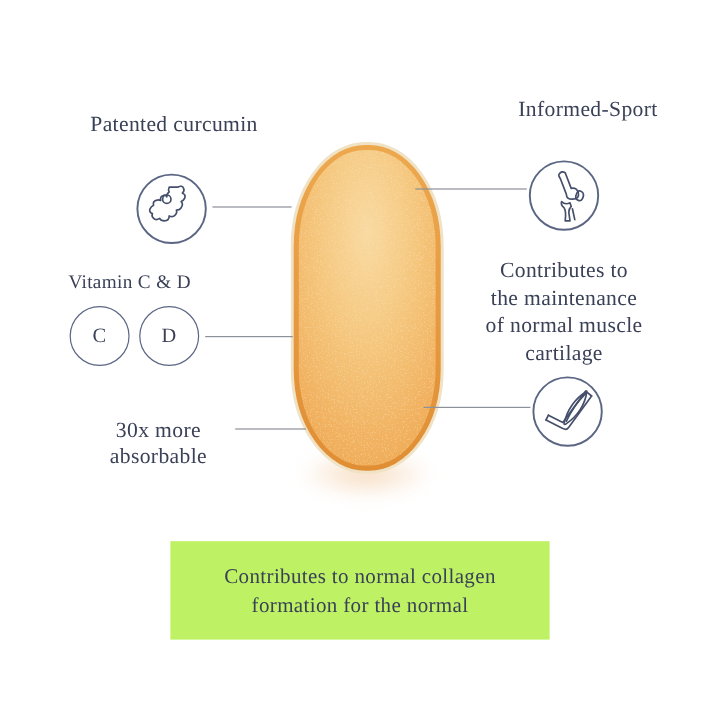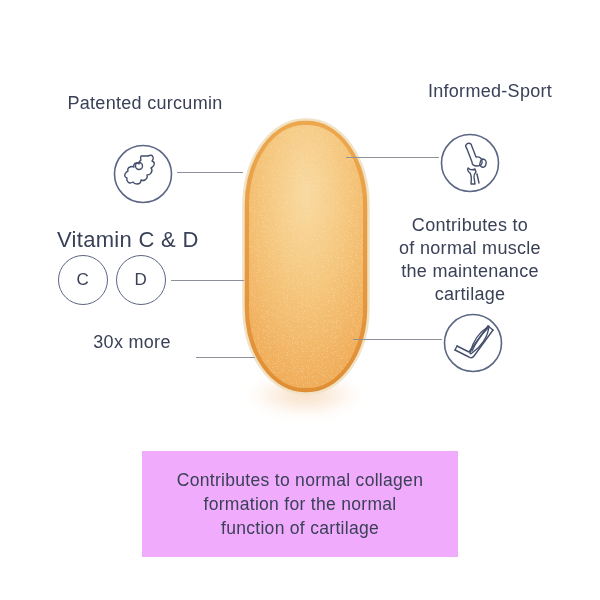--- a/index.html
+++ b/index.html
@@ -1,36 +1,36 @@
 <!DOCTYPE html>
 <html><head>
 <meta charset="utf-8">
 <style>
   html,body{margin:0;padding:0;background:#ffffff;}
   .canvas{
     position:relative;width:600px;height:600px;background:#ffffff;overflow:hidden;
-    font-family:Liberation Sans, sans-serif;color:#3a4157;
+    font-family:Liberation Serif, serif;color:#3a4157;
   }
   .label{position:absolute;text-align:center;font-size:18px;line-height:23px;
          font-weight:500;letter-spacing:.3px;color:#3a4157;}
   .label .ln{display:block;}
   .connector{position:absolute;height:1.3px;background:#8d9199;}
   .icon-circle{position:absolute;width:60px;height:60px;}
   .badge{
     position:absolute;width:50px;height:50px;border:1.4px solid #5b6584;border-radius:50%;
     display:flex;align-items:center;justify-content:center;font-size:17px;letter-spacing:.5px;
     color:#3a4157;box-sizing:border-box;font-weight:500;
   }
-  .vit-label{position:absolute;left:57px;top:227px;font-size:22px;font-weight:500;letter-spacing:.3px;}
+  .vit-label{position:absolute;left:57px;top:227px;font-size:16px;font-weight:500;letter-spacing:.3px;}
   .pill-wrap{position:absolute;left:242px;top:118px;width:128px;height:277px;}
   .pill-shadow{position:absolute;left:248px;top:374px;width:114px;height:42px;
     background:radial-gradient(ellipse at center, rgba(242,196,150,0.60) 0%, rgba(242,196,150,0) 70%);
     filter:blur(6px);}
   .banner{
-    position:absolute;left:142px;top:451px;width:316px;height:106px;background:#f0abfc;
+    position:absolute;left:142px;top:451px;width:316px;height:82px;background:#bef264;
     display:flex;flex-direction:column;align-items:center;justify-content:center;
     text-align:center;font-size:17.5px;line-height:24px;font-weight:500;letter-spacing:.3px;
   }
   svg{display:block;}
 </style>
 </head>
 <body>
 
 <div class="canvas">
 
@@ -118,41 +118,41 @@
   <div class="vit-label">Vitamin C &amp; D</div>
   <div class="badge" style="left:58px;top:255px;">
     <span>C</span>
   </div>
   <div class="badge" style="left:116px;top:255px;">
     <span>D</span>
   </div>
 
   <div class="label" style="left:350px;top:214px;width:240px;">
     <span class="ln">Contributes to</span>
+    <span class="ln">the maintenance</span>
     <span class="ln">of normal muscle</span>
-    <span class="ln">the maintenance</span>
     <span class="ln">cartilage</span>
   </div>
   <div class="icon-circle" style="left:443px;top:313px;">
     <svg viewBox="0 0 60 60" width="60" height="60">
       <circle cx="30" cy="30" r="28.5" fill="none" stroke="#5b6584" stroke-width="1.6"></circle>
       <g fill="none" stroke="#454f6b" stroke-width="1.4" stroke-linejoin="round" stroke-linecap="round">
         <path d="M12 37 L26 44 Q29 46 31 43 L50 17"></path>
         <path d="M14 33 L26 39 L45 13"></path>
         <path d="M12 37 L14 33"></path>
         <path d="M50 17 L45 13"></path>
         <path d="M27 40 C30 27 38 18 46 13 C45 24 38 34 29 40 C28 41 27 41 27 40 Z"></path>
         <path d="M29 38 C33 29 39 21 45 15"></path>
       </g>
     </svg>
   </div>
 
-  <div class="label" style="left:32px;top:331px;width:200px;line-height:22px;">
+  <div class="label" style="left:32px;top:347px;width:200px;line-height:22px;">
     <span class="ln">30x more</span>
+    <span class="ln">absorbable</span>
   </div>
 
   <div class="banner">
     <span>Contributes to normal collagen</span>
     <span>formation for the normal</span>
-    <span>function of cartilage</span>
   </div>
 
 </div>
 
 </body></html>

